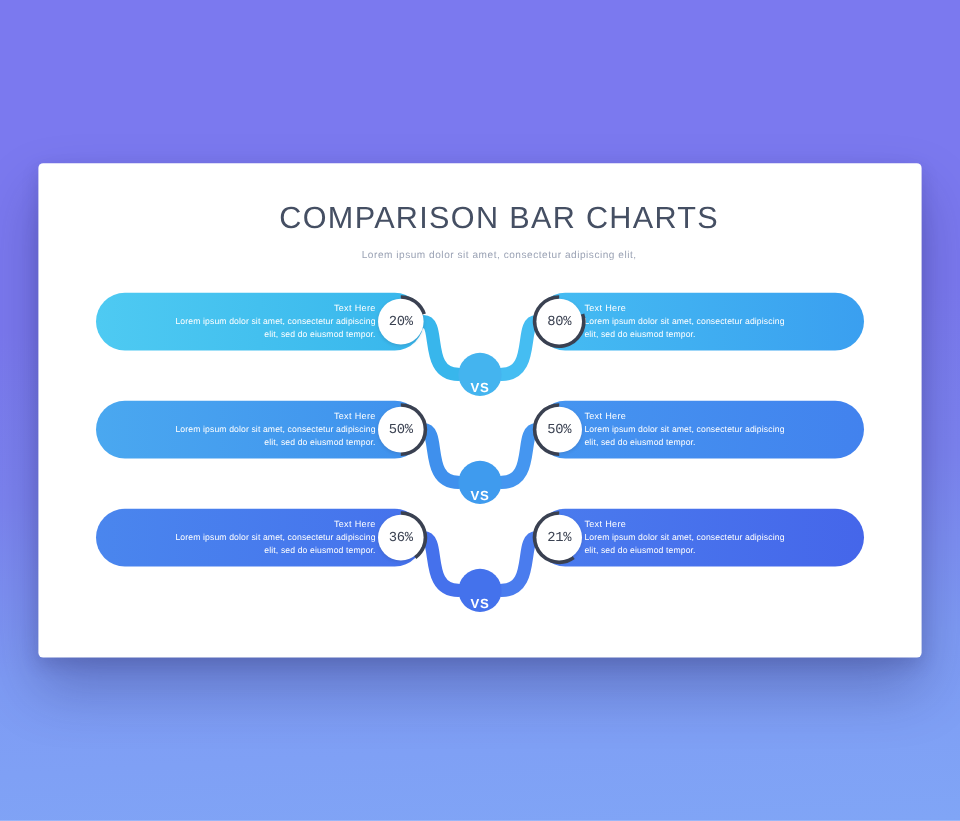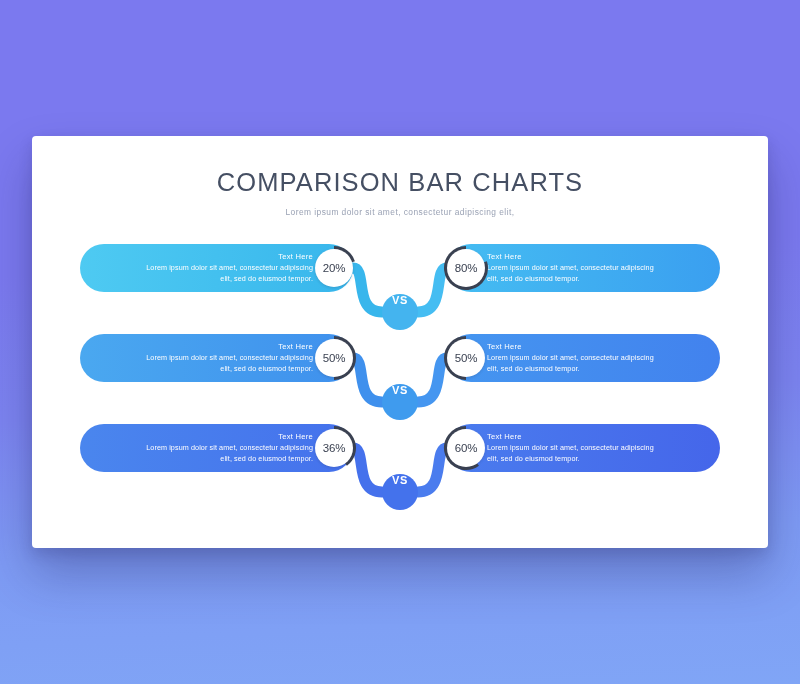--- a/index.html
+++ b/index.html
@@ -25,21 +25,21 @@
     height: 412px;
     background: #ffffff;
     border-radius: 4px;
     box-shadow: 0 26px 48px rgba(30, 30, 90, 0.30),
                 0 6px 14px rgba(30, 30, 90, 0.16);
   }
 
   
   #slide-heading {
     position: absolute;
-    left: 0;
+    left: 16px;
     top: 32px;
     width: 100%;
     text-align: center;
   }
   #page-title {
     font-size: 25.5px;
     letter-spacing: 1.1px;
     color: #454f63;
     font-weight: 400;
     line-height: 1.1;
@@ -125,33 +125,34 @@
     display: flex;
     align-items: center;
     justify-content: center;
     box-shadow: 0 1px 3px rgba(40,45,70,0.18);
   }
   .pct-label {
     font-size: 11.5px;
     font-weight: 500;
     color: #3b4252;
     letter-spacing: -0.2px;
+    font-family: Liberation Mono, monospace;
   }
 
   
   .vs-badge {
     position: absolute;
     left: 50%;
     top: 50px;
     width: 36px;
     height: 36px;
     margin-left: -18px;
     border-radius: 50%;
     display: flex;
-    align-items: flex-start;
+    align-items: flex-end;
     justify-content: center;
     z-index: 6;
   }
   .vs-label {
     color: #ffffff;
     font-size: 11px;
     font-weight: bold;
     letter-spacing: 0.6px;
   }
 </style>
@@ -267,21 +268,21 @@
         </div>
       </div>
     </div>
 
     <div class="bar right" style="background: linear-gradient(90deg, rgb(74, 124, 238), rgb(69, 102, 234));">
       <div class="pct on-right">
         <svg viewBox="0 0 46 46">
             <path d="M 23 3.8000000000000007 A 19.2 19.2 0 1 0 34.28547684401548 38.533126291999" fill="none" stroke="#3b4252" stroke-width="5.6" stroke-linecap="butt"></path>
           </svg>
         <div class="pct-face">
-          <span class="pct-label">60%</span>
+          <span class="pct-label">21%</span>
         </div>
       </div>
       <div class="bar-text">
         <div class="bar-title">Text Here</div>
         <div class="bar-desc">Lorem ipsum dolor sit amet, consectetur adipiscing elit, sed do eiusmod tempor.</div>
       </div>
     </div>
 
     <div class="vs-badge" style="background: rgb(68, 114, 236);">
       <span class="vs-label">VS</span>

